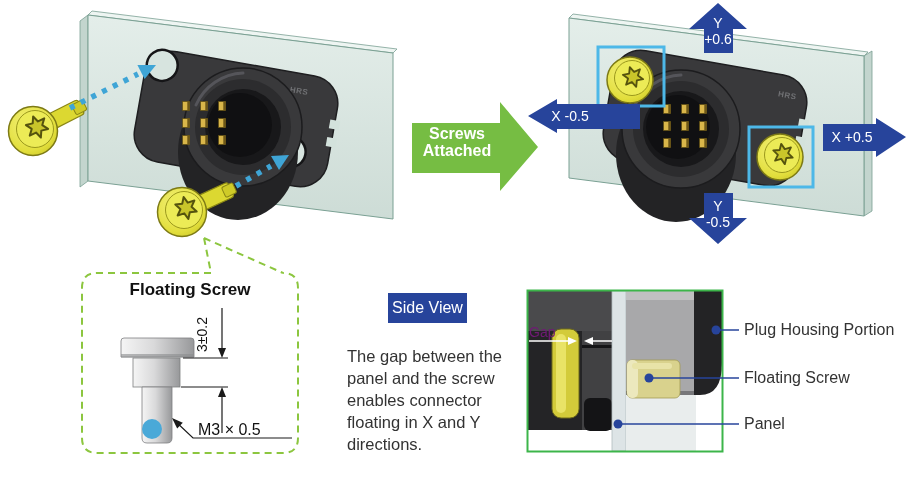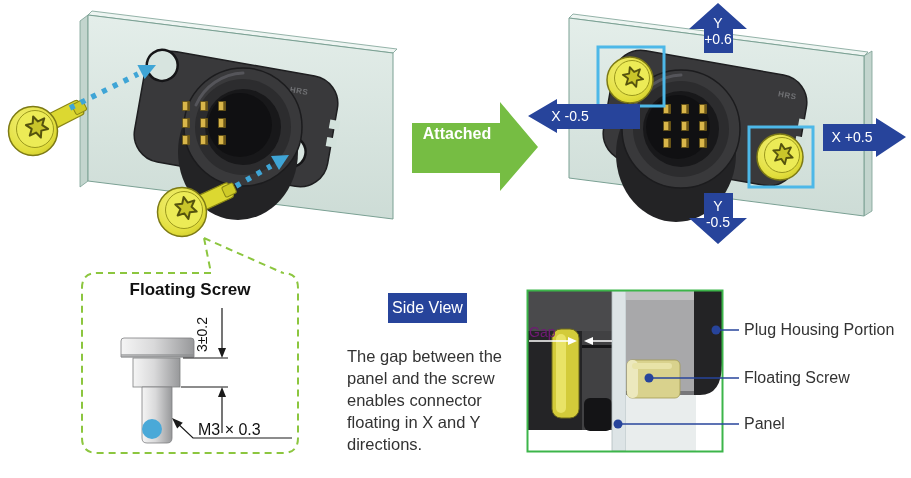--- a/index.html
+++ b/index.html
@@ -225,36 +225,37 @@
     <line x1="716" y1="330" x2="739" y2="330" stroke="var(--navy,#27449b)" stroke-width="1.5"></line>
     <circle cx="716" cy="330" r="4.5" fill="var(--navy,#27449b)"></circle>
     <line x1="649" y1="378" x2="739" y2="378" stroke="var(--navy,#27449b)" stroke-width="1.5"></line>
     <circle cx="649" cy="378" r="4.5" fill="var(--navy,#27449b)"></circle>
     <line x1="618" y1="424" x2="739" y2="424" stroke="var(--navy,#27449b)" stroke-width="1.5"></line>
     <circle cx="618" cy="424" r="4.5" fill="var(--navy,#27449b)"></circle>
   </g>
 </svg>
 
 <div class="lbl screws-attached">
+  <div>Screws</div>
   <div>Attached</div>
 </div>
 
 <div class="lbl float-lbl float-up">
   <div>Y</div>
   <div>+0.6</div>
 </div>
 <div class="lbl float-lbl float-down">
   <div>Y</div>
   <div>-0.5</div>
 </div>
 <div class="lbl float-lbl float-left">X -0.5</div>
 <div class="lbl float-lbl float-right">X +0.5</div>
 
 <div class="lbl fs-title">Floating Screw</div>
-<div class="lbl m3-lbl">M3 × 0.3</div>
+<div class="lbl m3-lbl">M3 × 0.5</div>
 
 <div class="lbl badge">Side View</div>
 <div class="lbl desc">The gap between the panel and the screw enables connector floating in X and Y directions.</div>
 <div class="lbl gap-lbl">Gap</div>
 
 <div class="lbl sv-label sv-l1">Plug Housing Portion</div>
 <div class="lbl sv-label sv-l2">Floating Screw</div>
 <div class="lbl sv-label sv-l3">Panel</div>
 
 </div>

